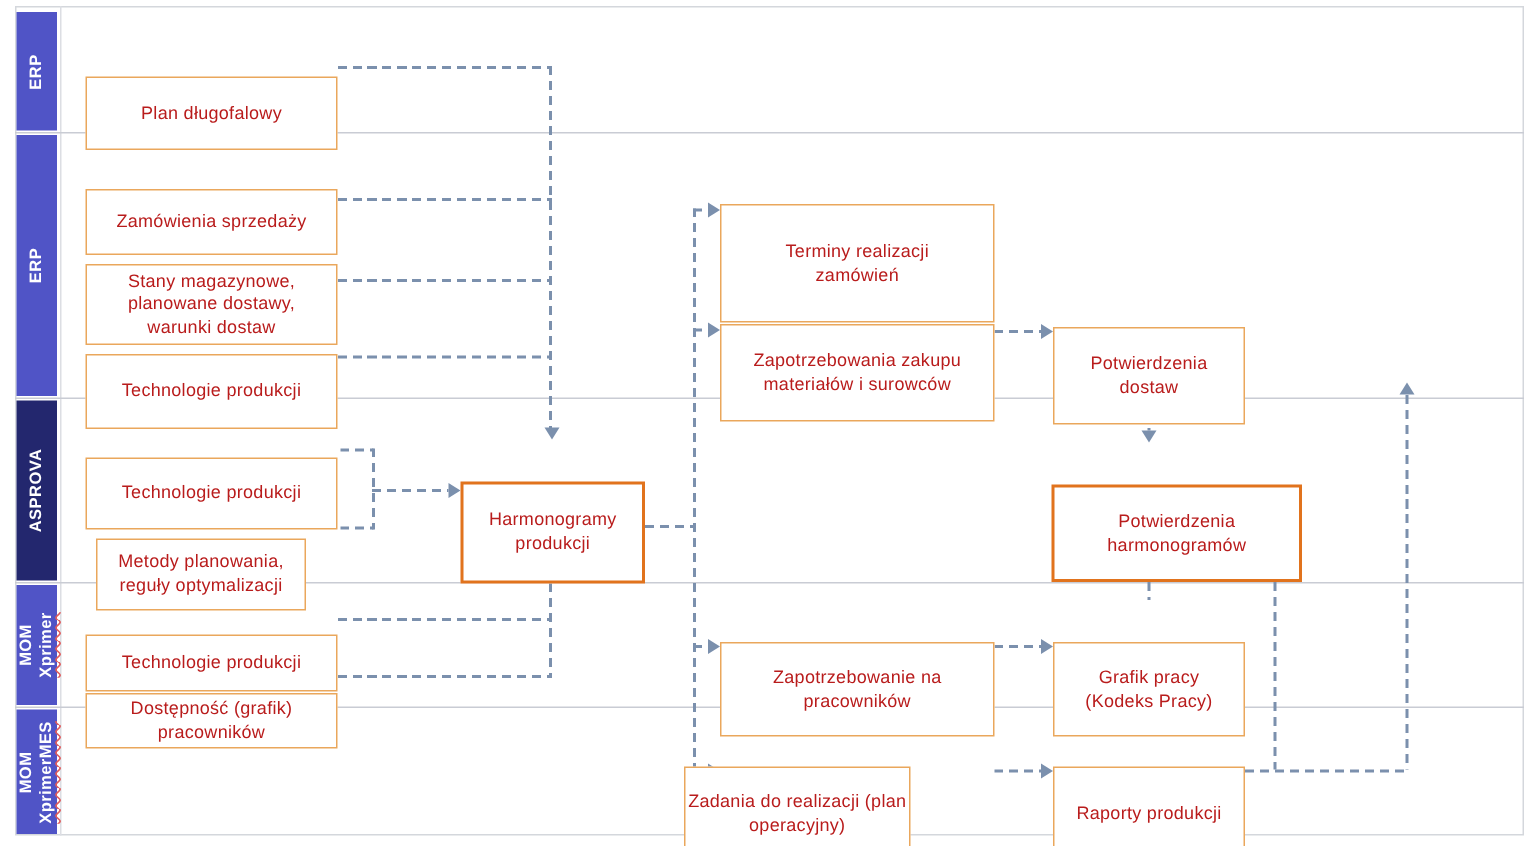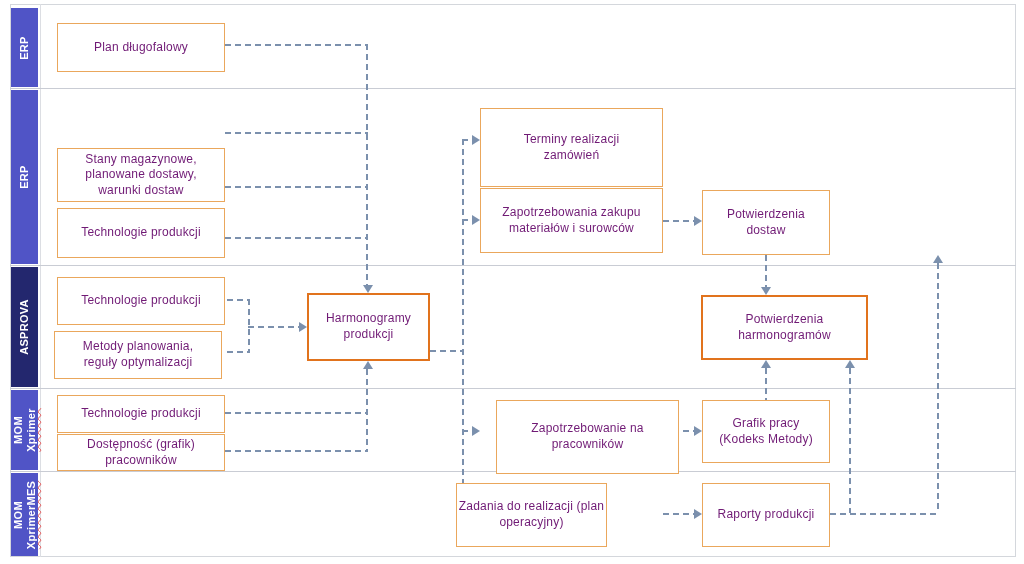--- a/index.html
+++ b/index.html
@@ -10,21 +10,21 @@
   .sep{position:absolute;left:10px;width:1006px;height:1px;background:#c9ccd4;}
   #label-col-divider{position:absolute;left:40px;top:4px;width:1px;height:553px;background:#dcdee3;}
   .lane{position:absolute;left:11px;width:27px;}
   .lane-label{position:absolute;left:50%;top:50%;transform:translate(-50%,-50%) rotate(-90deg);
               color:#fff;font-size:11px;font-weight:bold;white-space:nowrap;text-align:center;
               line-height:1.2;letter-spacing:.3px;display:flex;flex-direction:column;align-items:center;}
   .mis{text-decoration:underline;text-decoration-style:wavy;text-decoration-color:#e05a5a;
        text-decoration-thickness:1px;text-underline-offset:2px;}
   .box{position:absolute;box-sizing:border-box;background:#fff;border:1.5px solid #eaa75c;
        display:flex;align-items:center;justify-content:center;text-align:center;
-       color:#701a75;font-size:12px;line-height:1.3;white-space:pre-line;letter-spacing:.2px;}
+       color:#b91c1c;font-size:12px;line-height:1.3;white-space:pre-line;letter-spacing:.2px;margin-top:28px;}
   .box.em{border:2.5px solid #e1731d;text-align:center;}
   .hl{position:absolute;height:2px;
       background:repeating-linear-gradient(90deg,#7b90ad 0 6px,transparent 6px 10px);}
   .vl{position:absolute;width:2px;
       background:repeating-linear-gradient(180deg,#7b90ad 0 6px,transparent 6px 10px);}
   .ar,.ad,.au{position:absolute;width:0;height:0;}
   .ar{border-top:5px solid transparent;border-bottom:5px solid transparent;border-left:8px solid #7b90ad;}
   .ad{border-left:5px solid transparent;border-right:5px solid transparent;border-top:8px solid #7b90ad;}
   .au{border-left:5px solid transparent;border-right:5px solid transparent;border-bottom:8px solid #7b90ad;}
 </style>
@@ -108,40 +108,41 @@
   <div class="ad" style="left:761px;top:287px"></div>
   <div class="vl" style="left:765px;top:368px;height:32px"></div>
   <div class="au" style="left:761px;top:360px"></div>
   <div class="hl" style="left:830px;top:513px;width:108px"></div>
   <div class="vl" style="left:849px;top:368px;height:145px"></div>
   <div class="au" style="left:845px;top:360px"></div>
   <div class="vl" style="left:937px;top:263px;height:250px"></div>
   <div class="au" style="left:933px;top:255px"></div>
 
   <div class="box" style="left:57px;top:23px;width:168px;height:49px">Plan długofalowy</div>
+  <div class="box" style="left:57px;top:98px;width:168px;height:44px">Zamówienia sprzedaży</div>
   <div class="box" style="left:57px;top:148px;width:168px;height:54px">Stany magazynowe,
 planowane dostawy,
 warunki dostaw</div>
   <div class="box" style="left:57px;top:208px;width:168px;height:50px">Technologie produkcji</div>
   <div class="box" style="left:57px;top:277px;width:168px;height:48px">Technologie produkcji</div>
-  <div class="box" style="left:54px;top:331px;width:168px;height:48px">Metody planowania,
+  <div class="box" style="left:64px;top:331px;width:140px;height:48px">Metody planowania,
 reguły optymalizacji</div>
   <div class="box" style="left:57px;top:395px;width:168px;height:38px">Technologie produkcji</div>
   <div class="box" style="left:57px;top:434px;width:168px;height:37px">Dostępność (grafik)
 pracowników</div>
   <div class="box em" style="left:307px;top:293px;width:123px;height:68px">Harmonogramy
 produkcji</div>
   <div class="box" style="left:480px;top:108px;width:183px;height:79px">Terminy realizacji
 zamówień</div>
   <div class="box" style="left:480px;top:188px;width:183px;height:65px">Zapotrzebowania zakupu
 materiałów i surowców</div>
-  <div class="box" style="left:496px;top:400px;width:183px;height:74px">Zapotrzebowanie na
+  <div class="box" style="left:480px;top:400px;width:183px;height:63px">Zapotrzebowanie na
 pracowników</div>
   <div class="box" style="left:456px;top:483px;width:151px;height:64px">Zadania do realizacji (plan
 operacyjny)</div>
   <div class="box" style="left:702px;top:190px;width:128px;height:65px">Potwierdzenia
 dostaw</div>
   <div class="box em" style="left:701px;top:295px;width:167px;height:65px">Potwierdzenia
 harmonogramów</div>
   <div class="box" style="left:702px;top:400px;width:128px;height:63px">Grafik pracy
-(Kodeks Metody)</div>
+(Kodeks Pracy)</div>
   <div class="box" style="left:702px;top:483px;width:128px;height:64px">Raporty produkcji</div>
 </div>
 
 </body></html>

